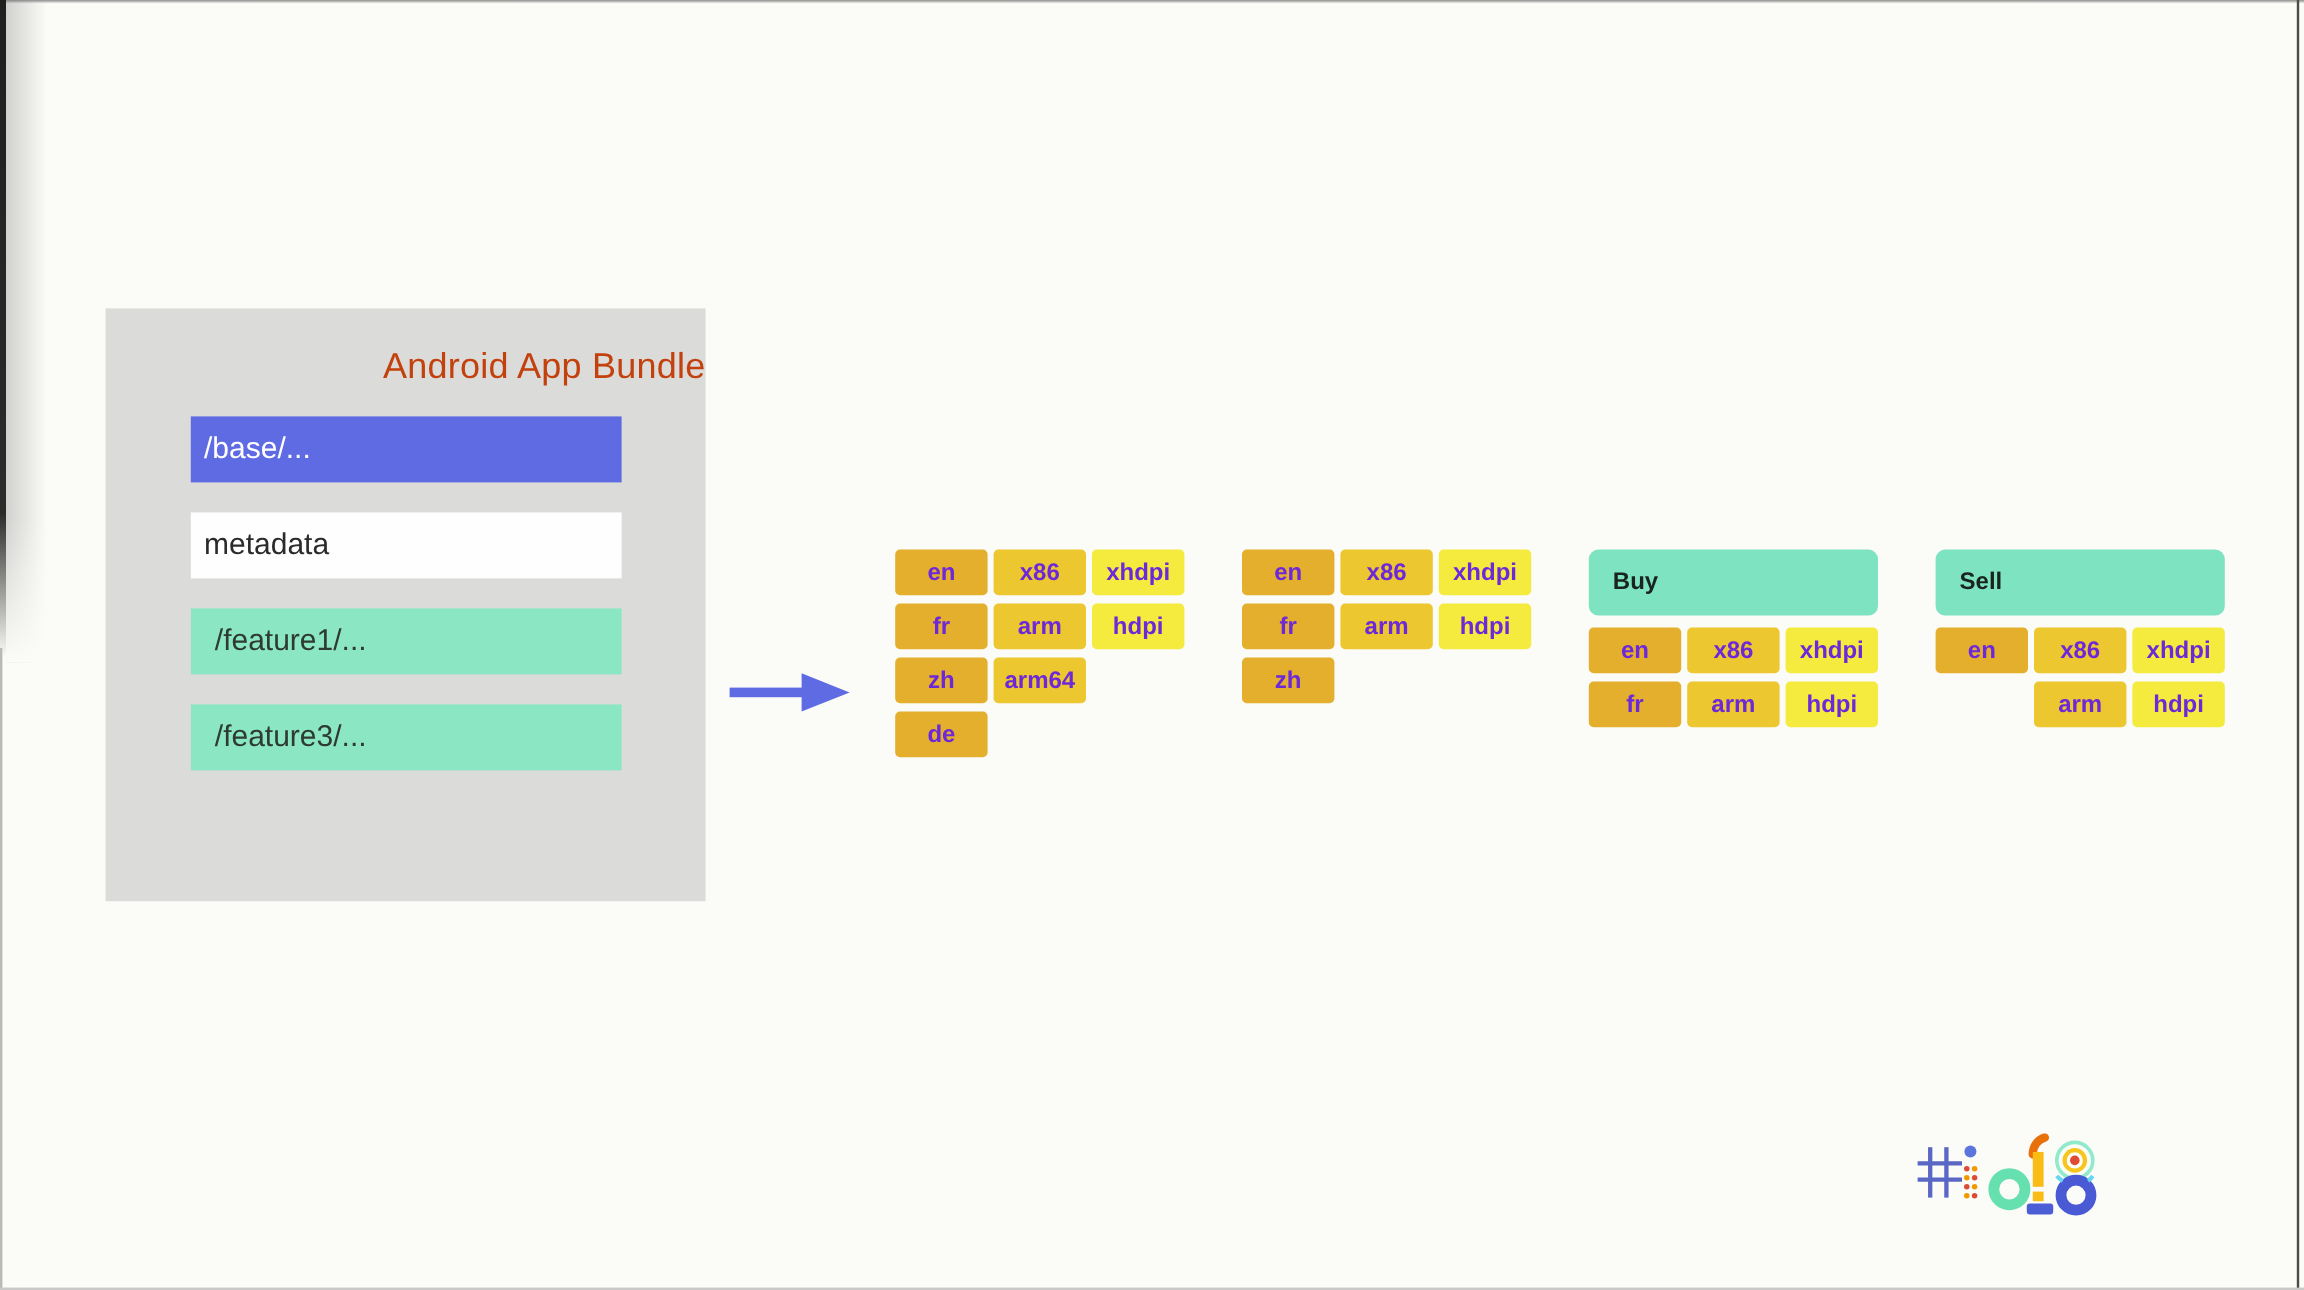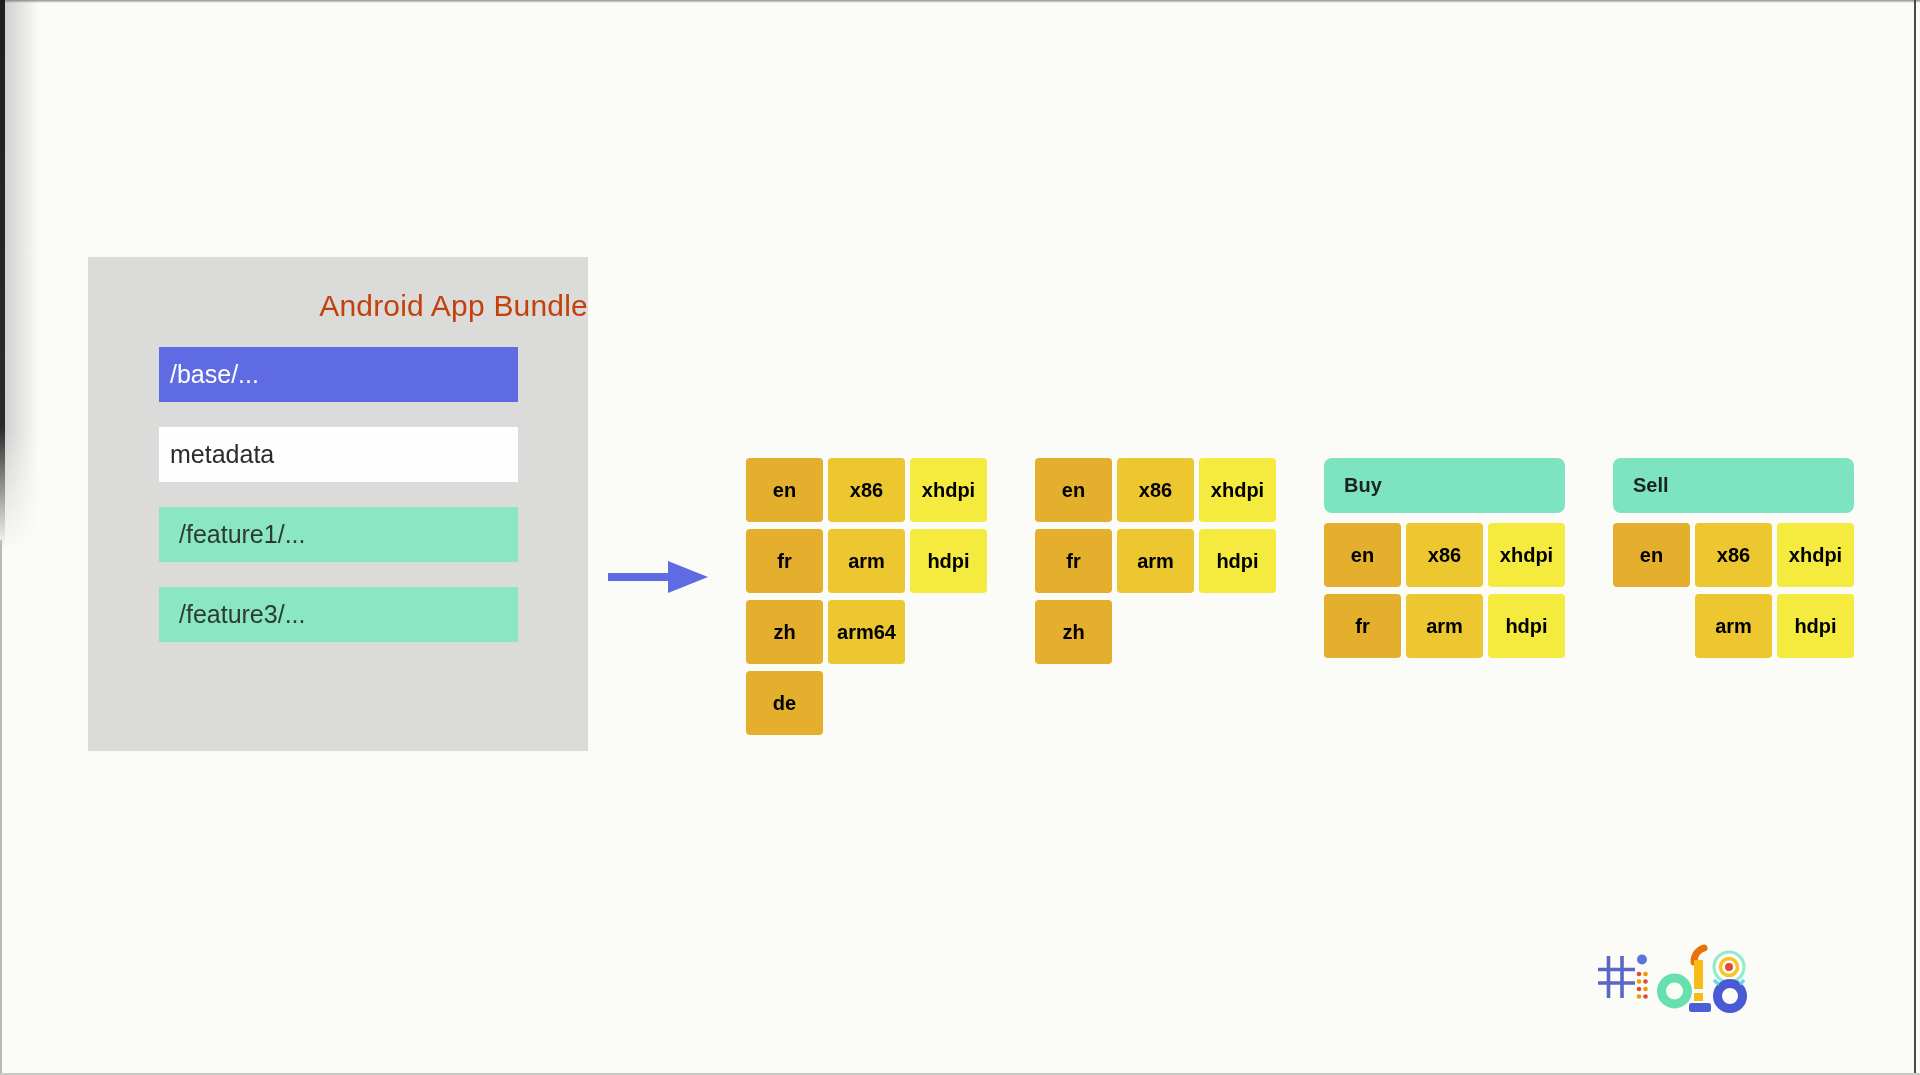--- a/index.html
+++ b/index.html
@@ -33,23 +33,23 @@
   
   .arrow-svg{position:absolute;left:600px;top:556px;}
 
   
   .group{position:absolute;top:458px;width:241px;}
   .group-header{height:55px;line-height:55px;border-radius:8px;box-sizing:border-box;
     padding-left:20px;font-size:20px;font-weight:700;margin-bottom:10px;}
   .header-base{background:var(--accent-blue,#5F6BE3);color:#FFFFFF;}
   .header-feature{background:var(--green-header,#7DE3C0);color:#1A241F;}
   .chip-row{display:flex;margin-bottom:7px;}
-  .chip{width:77px;height:64px;border-radius:4px;margin-right:5px;
+  .chip{width:77px;height:38px;border-radius:4px;margin-right:5px;
     display:flex;align-items:center;justify-content:center;
-    font-size:20px;font-weight:700;color:#000000;}
+    font-size:20px;font-weight:700;color:#6d28d9;}
   .chip:last-child{margin-right:0;}
   .chip-lang{background:var(--chip-language,#E4AF2C);}
   .chip-abi{background:var(--chip-abi,#ECC72F);}
   .chip-dpi{background:var(--chip-density,#F4EB3E);}
   .chip-empty{visibility:hidden;}
 
   
   .io-logo{position:absolute;left:1595px;top:935px;}
 </style>
 </head>

